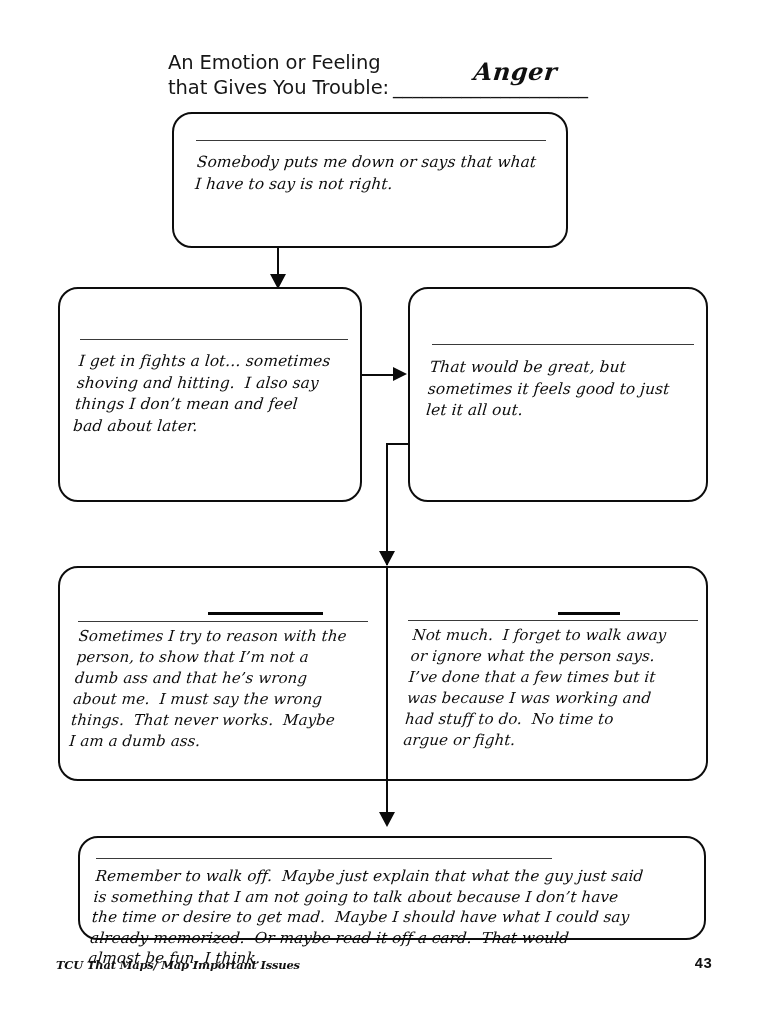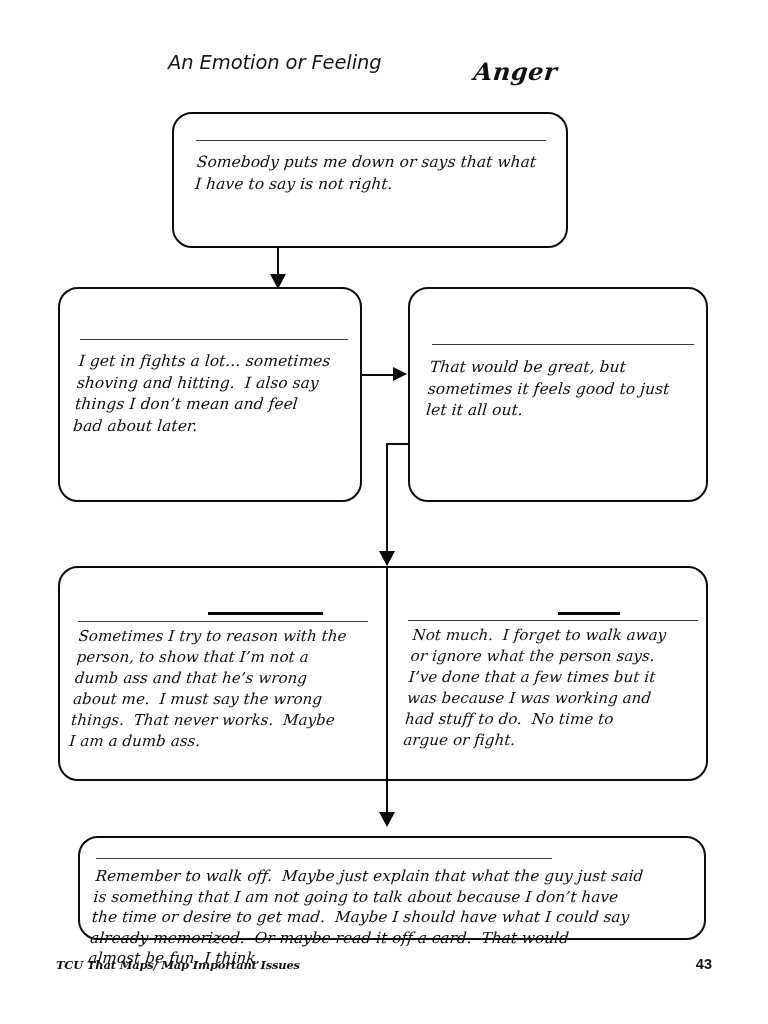--- a/index.html
+++ b/index.html
@@ -4,21 +4,21 @@
 <style>
   html,body{margin:0;padding:0;background:#ffffff;}
   body{
     width:768px;height:1024px;position:relative;overflow:hidden;
     font-family:"Liberation Sans", sans-serif;
     color:#111111;
   }
   #page{position:absolute;inset:0;}
 
   
-  .hdr{position:absolute;left:168px;top:50px;width:470px;font-style:italic;}
+  .hdr{position:absolute;left:168px;top:50px;width:470px;}
   .hdr-line{
     font-family:"DejaVu Sans", sans-serif;
     font-size:19.5px;line-height:25px;color:#161616;
     letter-spacing:-0.1px;white-space:nowrap;
   }
   .hdr-row2{display:flex;align-items:flex-end;}
   .hdr-blank{
     position:relative;margin-left:4px;display:inline-block;
     font-family:"DejaVu Sans", sans-serif;
     font-size:19.5px;letter-spacing:0px;color:#161616;
@@ -85,31 +85,35 @@
   
   .footer-text{
     position:absolute;left:56px;top:958px;
     font-family:"DejaVu Serif", serif;
     font-weight:700;font-style:italic;
     font-size:11.5px;color:#111111;
     letter-spacing:-0.2px;
   }
   .footer-page{
     position:absolute;right:56px;top:956px;
-    font-family:Liberation Sans, sans-serif;
+    font-family:Liberation Mono, monospace;
     font-weight:700;font-size:14.5px;color:#111111;
   }
 </style>
 </head>
 <body>
 
 <div id="page">
 
   <div class="hdr">
     <div class="hdr-line">An Emotion or Feeling</div>
+    <div class="hdr-line hdr-row2">
+      <span>that Gives You Trouble:</span>
+      <span class="hdr-blank">____________________</span>
+    </div>
   </div>
   <div class="hdr-answer">Anger</div>
 
   <div class="box" style="left:172px;top:112px;width:396px;height:136px;">
     <div class="rule" style="left:22px;top:26px;width:350px;"></div>
     <div class="hand" style="left:22px;top:38px;width:364px;">Somebody puts me down or says that what
 I have to say is not right.</div>
   </div>
 
   <div class="vline" style="left:277px;top:248px;height:31px;"></div>

